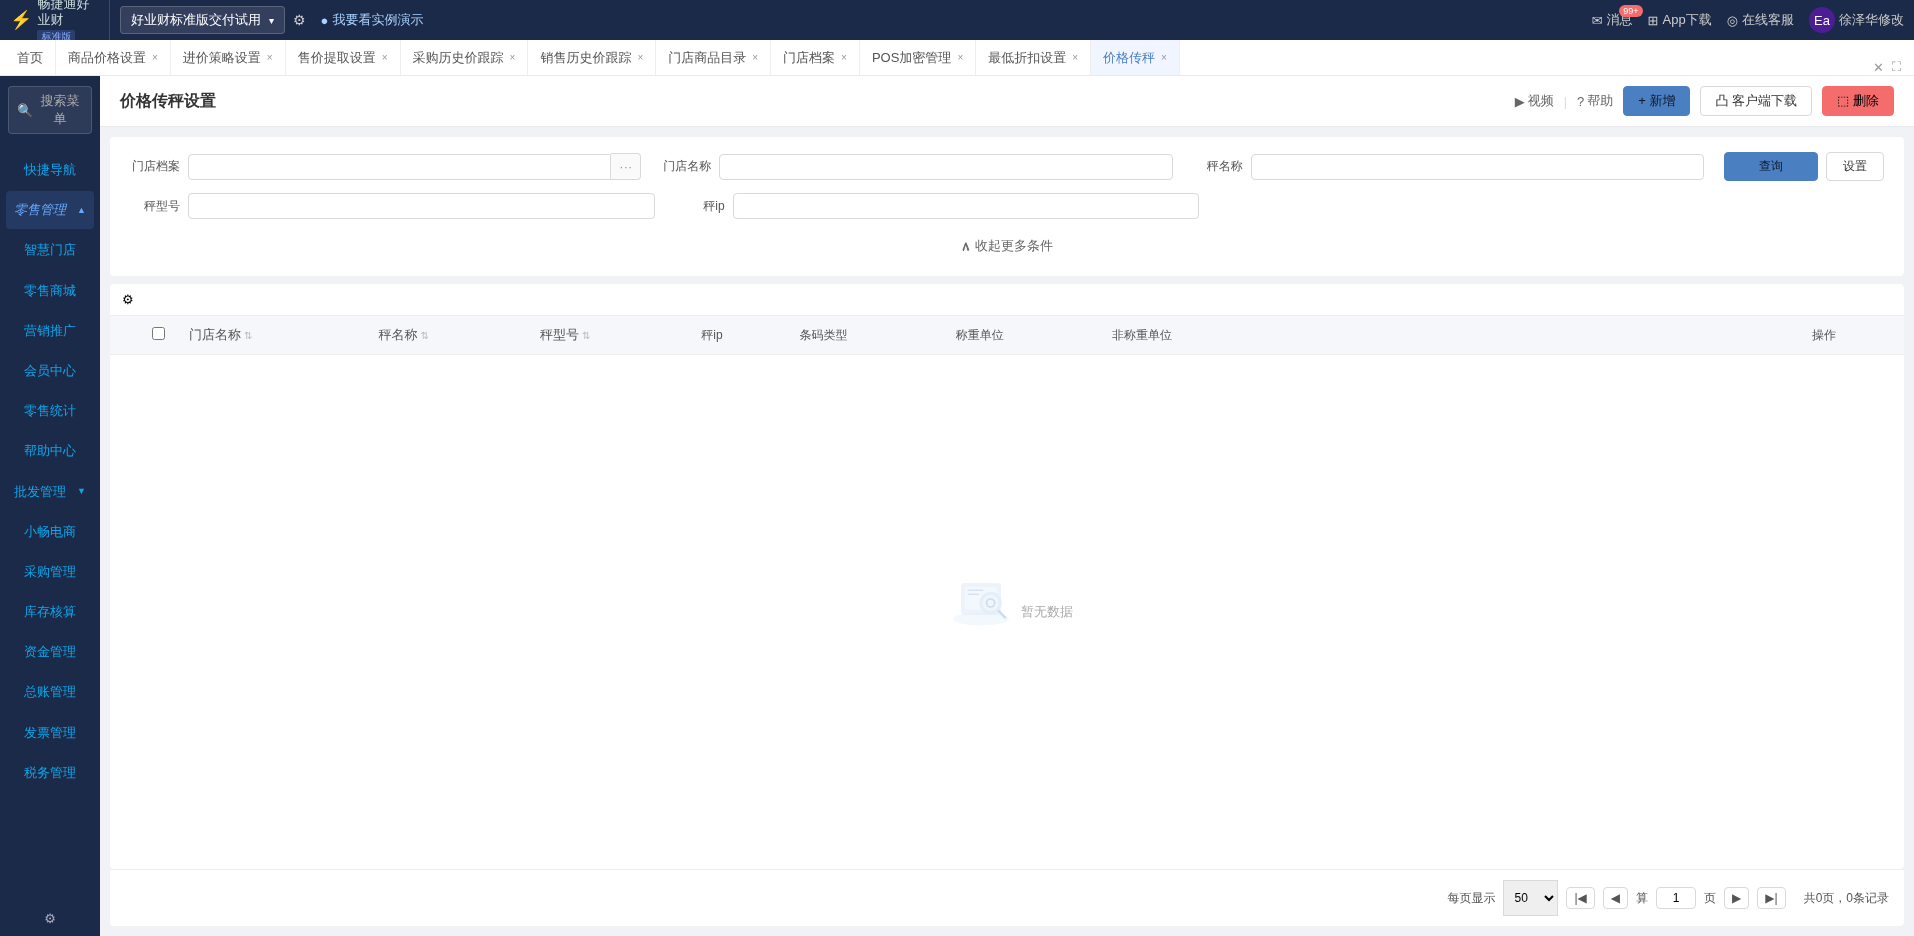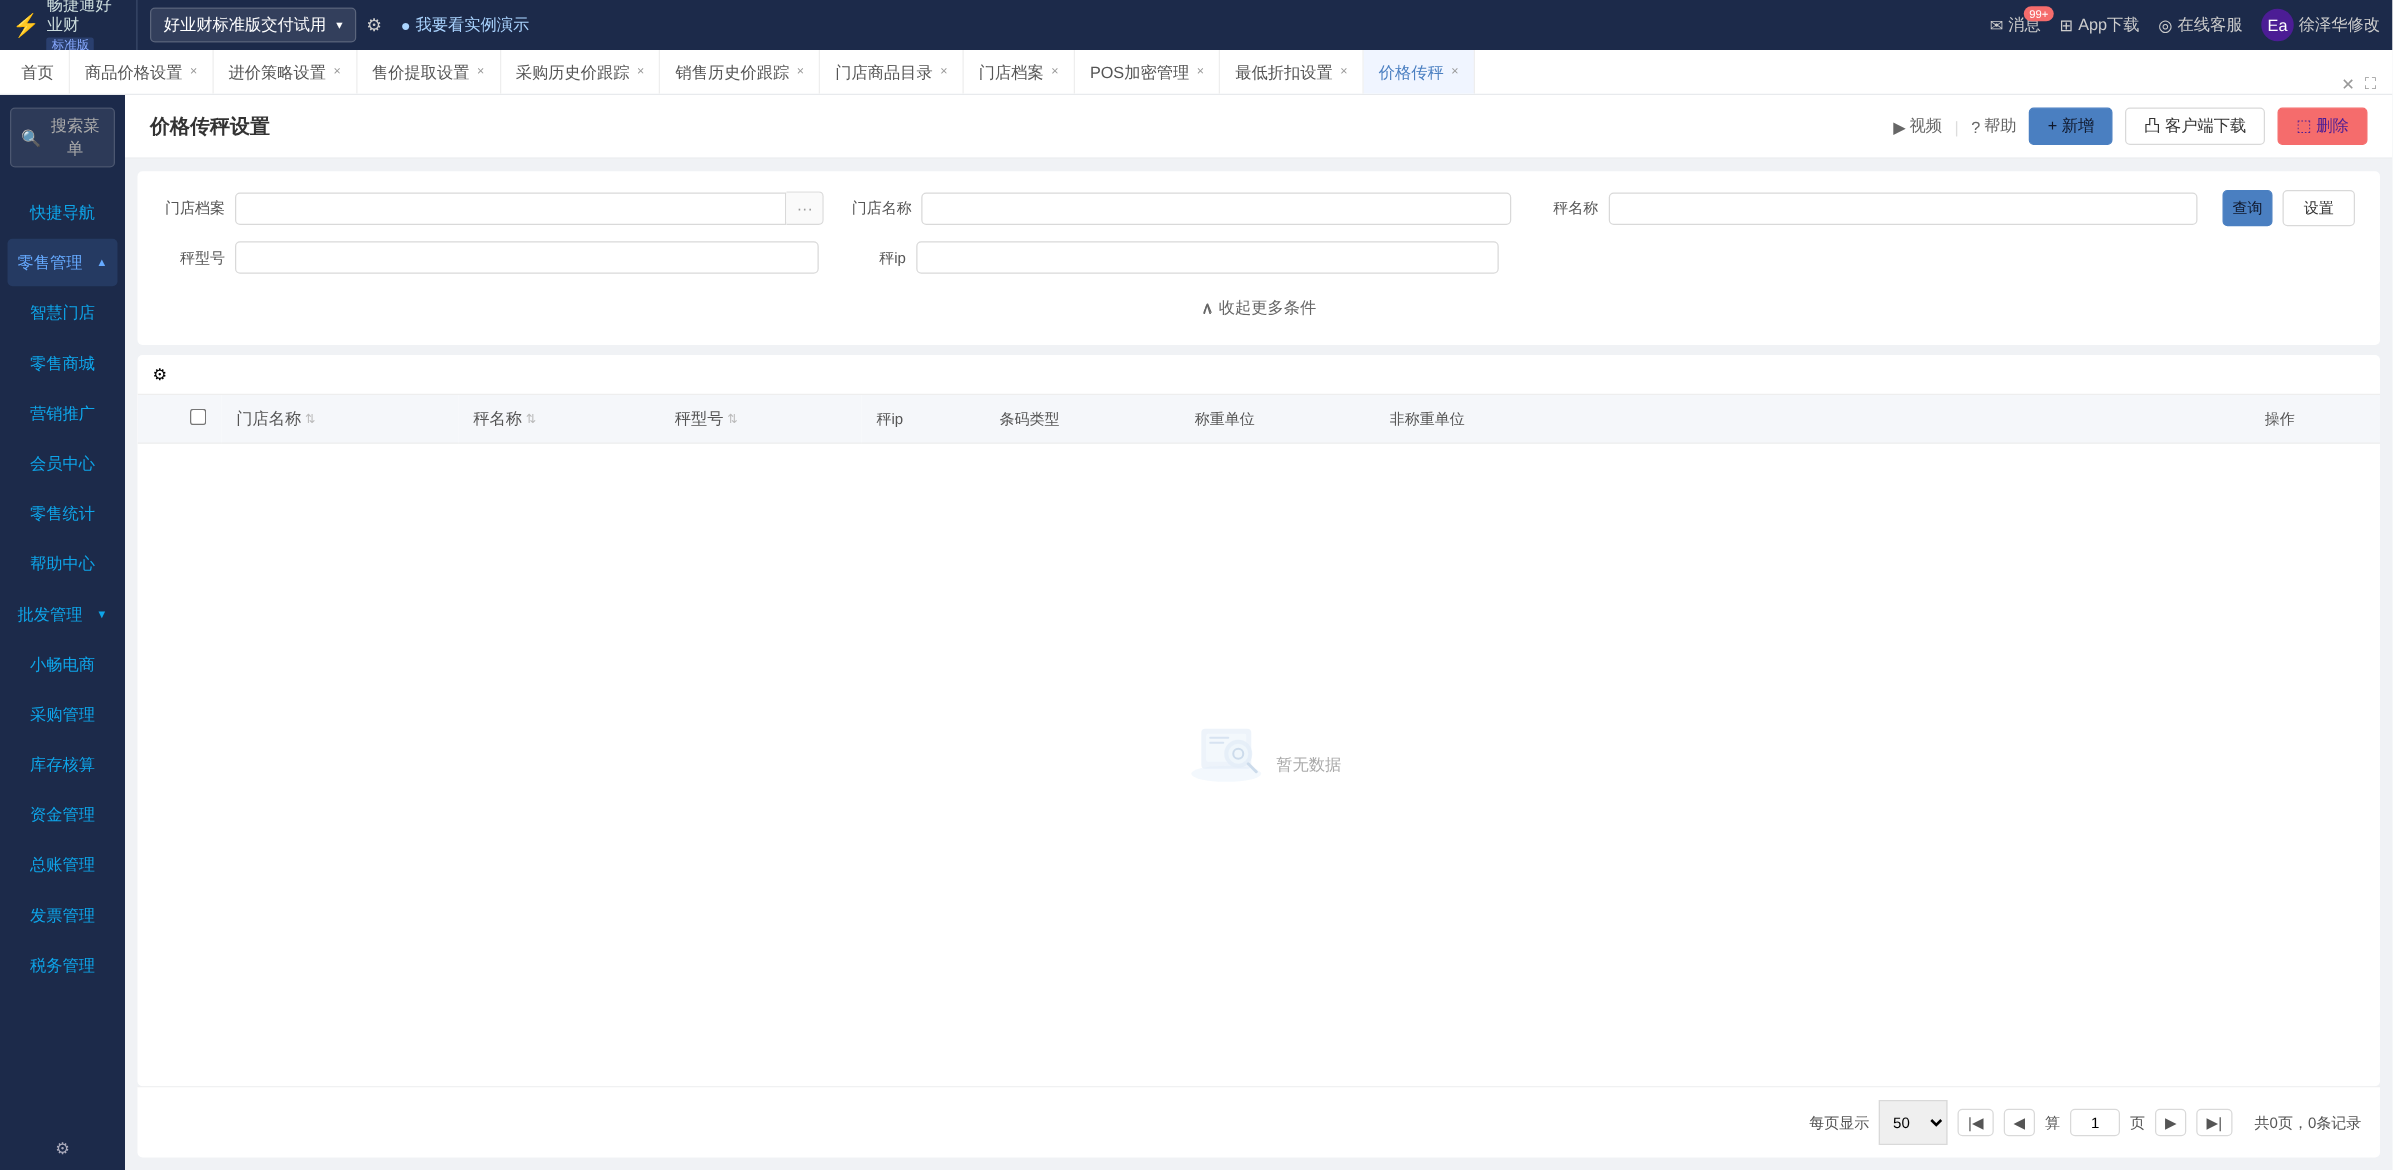--- a/index.html
+++ b/index.html
@@ -59,39 +59,39 @@
     .sidebar-search-btn {
       width: 100%; background: rgba(255,255,255,0.08); border: 1px solid rgba(255,255,255,0.15);
       border-radius: 4px; color: #aaa; padding: 5px 8px; cursor: pointer; font-size: 12px;
       display: flex; align-items: center; gap: 4px;
     }
     .sidebar-nav { padding: 5px 0; }
     .sidebar-nav-item {
       padding: 10px 8px; text-align: center; cursor: pointer; color: #0ea5e9;
       font-size: 12px; line-height: 1.4; border-radius: 4px; margin: 2px 6px;
     }
-    .sidebar-nav-item.active { background: rgba(74,127,193,0.2); color: #6af; }
+    .sidebar-nav-item.active { background: rgba(74,127,193,0.2); color: #6af; font-style: italic; }
     .sidebar-nav-item.has-arrow { display: flex; justify-content: space-between; align-items: center; }
     .sidebar-settings { margin-top: auto; padding: 10px; text-align: center; color: #aab; cursor: pointer; }
 
     
     .content-area { flex: 1; display: flex; flex-direction: column; overflow: hidden; background: #f0f2f5; }
     .page-header {
       background: #fff; padding: 10px 20px;
       display: flex; align-items: center; justify-content: space-between;
       border-bottom: 1px solid #e8eaed; flex-shrink: 0;
     }
     .page-title { font-size: 16px; font-weight: 600; color: #333; }
     .page-actions { display: flex; align-items: center; gap: 10px; }
     .page-actions .help-link { color: #666; font-size: 12px; cursor: pointer; display: flex; align-items: center; gap: 3px; }
     .page-actions .divider { color: #ddd; }
     .btn { padding: 5px 14px; border-radius: 4px; cursor: pointer; font-size: 12px; border: 1px solid transparent; display: flex; align-items: center; gap: 4px; }
     .btn-primary { background: #4a7fc1; color: #0f172a; border-color: #4a7fc1; }
     .btn-default { background: #fff; color: #333; border-color: #d9d9d9; }
-    .btn-danger { background: #f56c6c; color: #4c1d95; border-color: #f56c6c; }
+    .btn-danger { background: #f56c6c; color: #000000; border-color: #f56c6c; }
 
     
     .filter-area {
       background: #fff; margin: 10px 10px 0; border-radius: 4px;
       padding: 15px 20px; flex-shrink: 0;
     }
     .filter-row { display: flex; gap: 20px; margin-bottom: 12px; align-items: center; }
     .filter-item { display: flex; align-items: center; gap: 8px; flex: 1; }
     .filter-label { color: #555; font-size: 12px; white-space: nowrap; min-width: 50px; text-align: right; }
     .filter-input {
@@ -305,21 +305,21 @@
         </div>
         <div class="filter-item">
           <span class="filter-label">门店名称</span>
           <input class="filter-input" type="text" style="">
         </div>
         <div class="filter-item">
           <span class="filter-label">秤名称</span>
           <input class="filter-input" type="text" style="">
         </div>
         <div style="display:flex;gap:8px;flex-shrink:0;">
-          <button class="btn btn-primary" style="padding:5px 7px;font-family:Liberation Serif, serif;">查询</button>
+          <button class="btn btn-primary" style="padding:5px 34px;font-family:Liberation Serif, serif;">查询</button>
           <button class="btn btn-default" style="padding:5px 16px;">设置</button>
         </div>
       </div>
       <div class="filter-row">
         <div class="filter-item">
           <span class="filter-label">秤型号</span>
           <input class="filter-input" type="text" style="">
         </div>
         <div class="filter-item">
           <span class="filter-label">秤ip</span>

